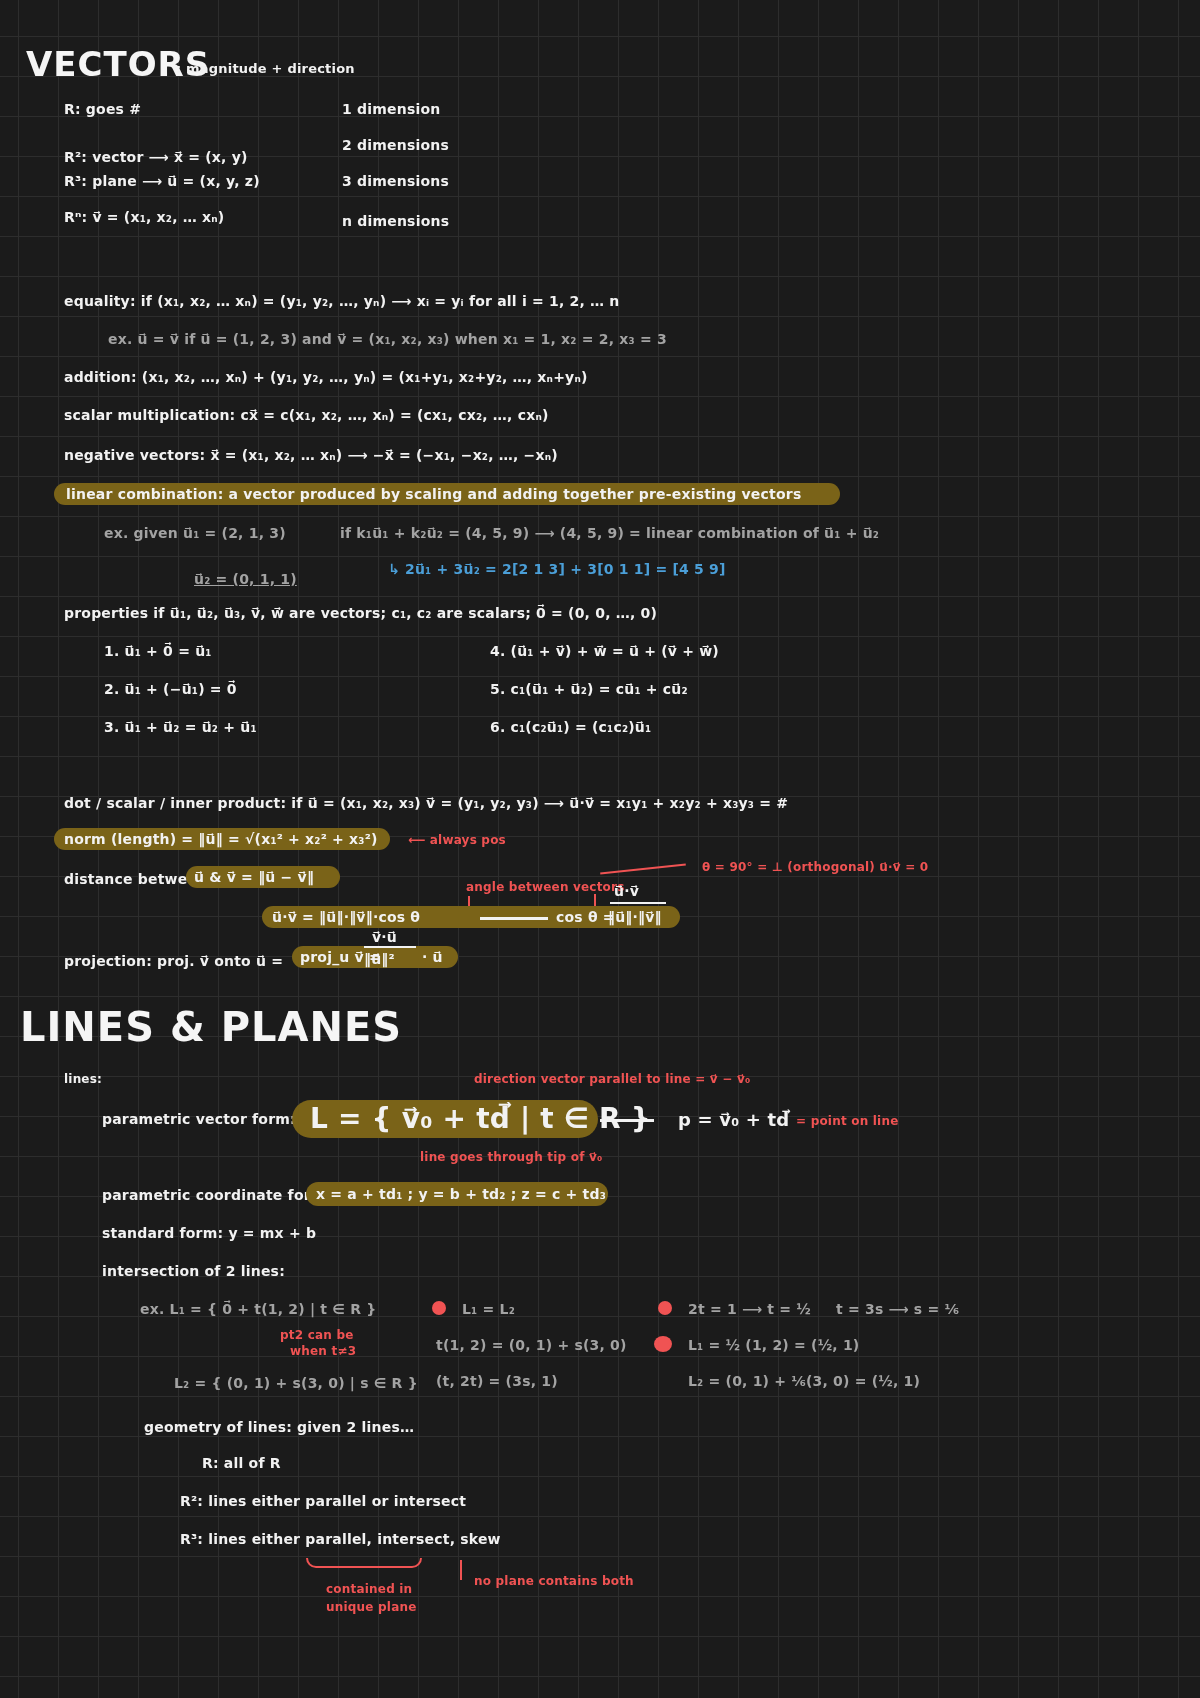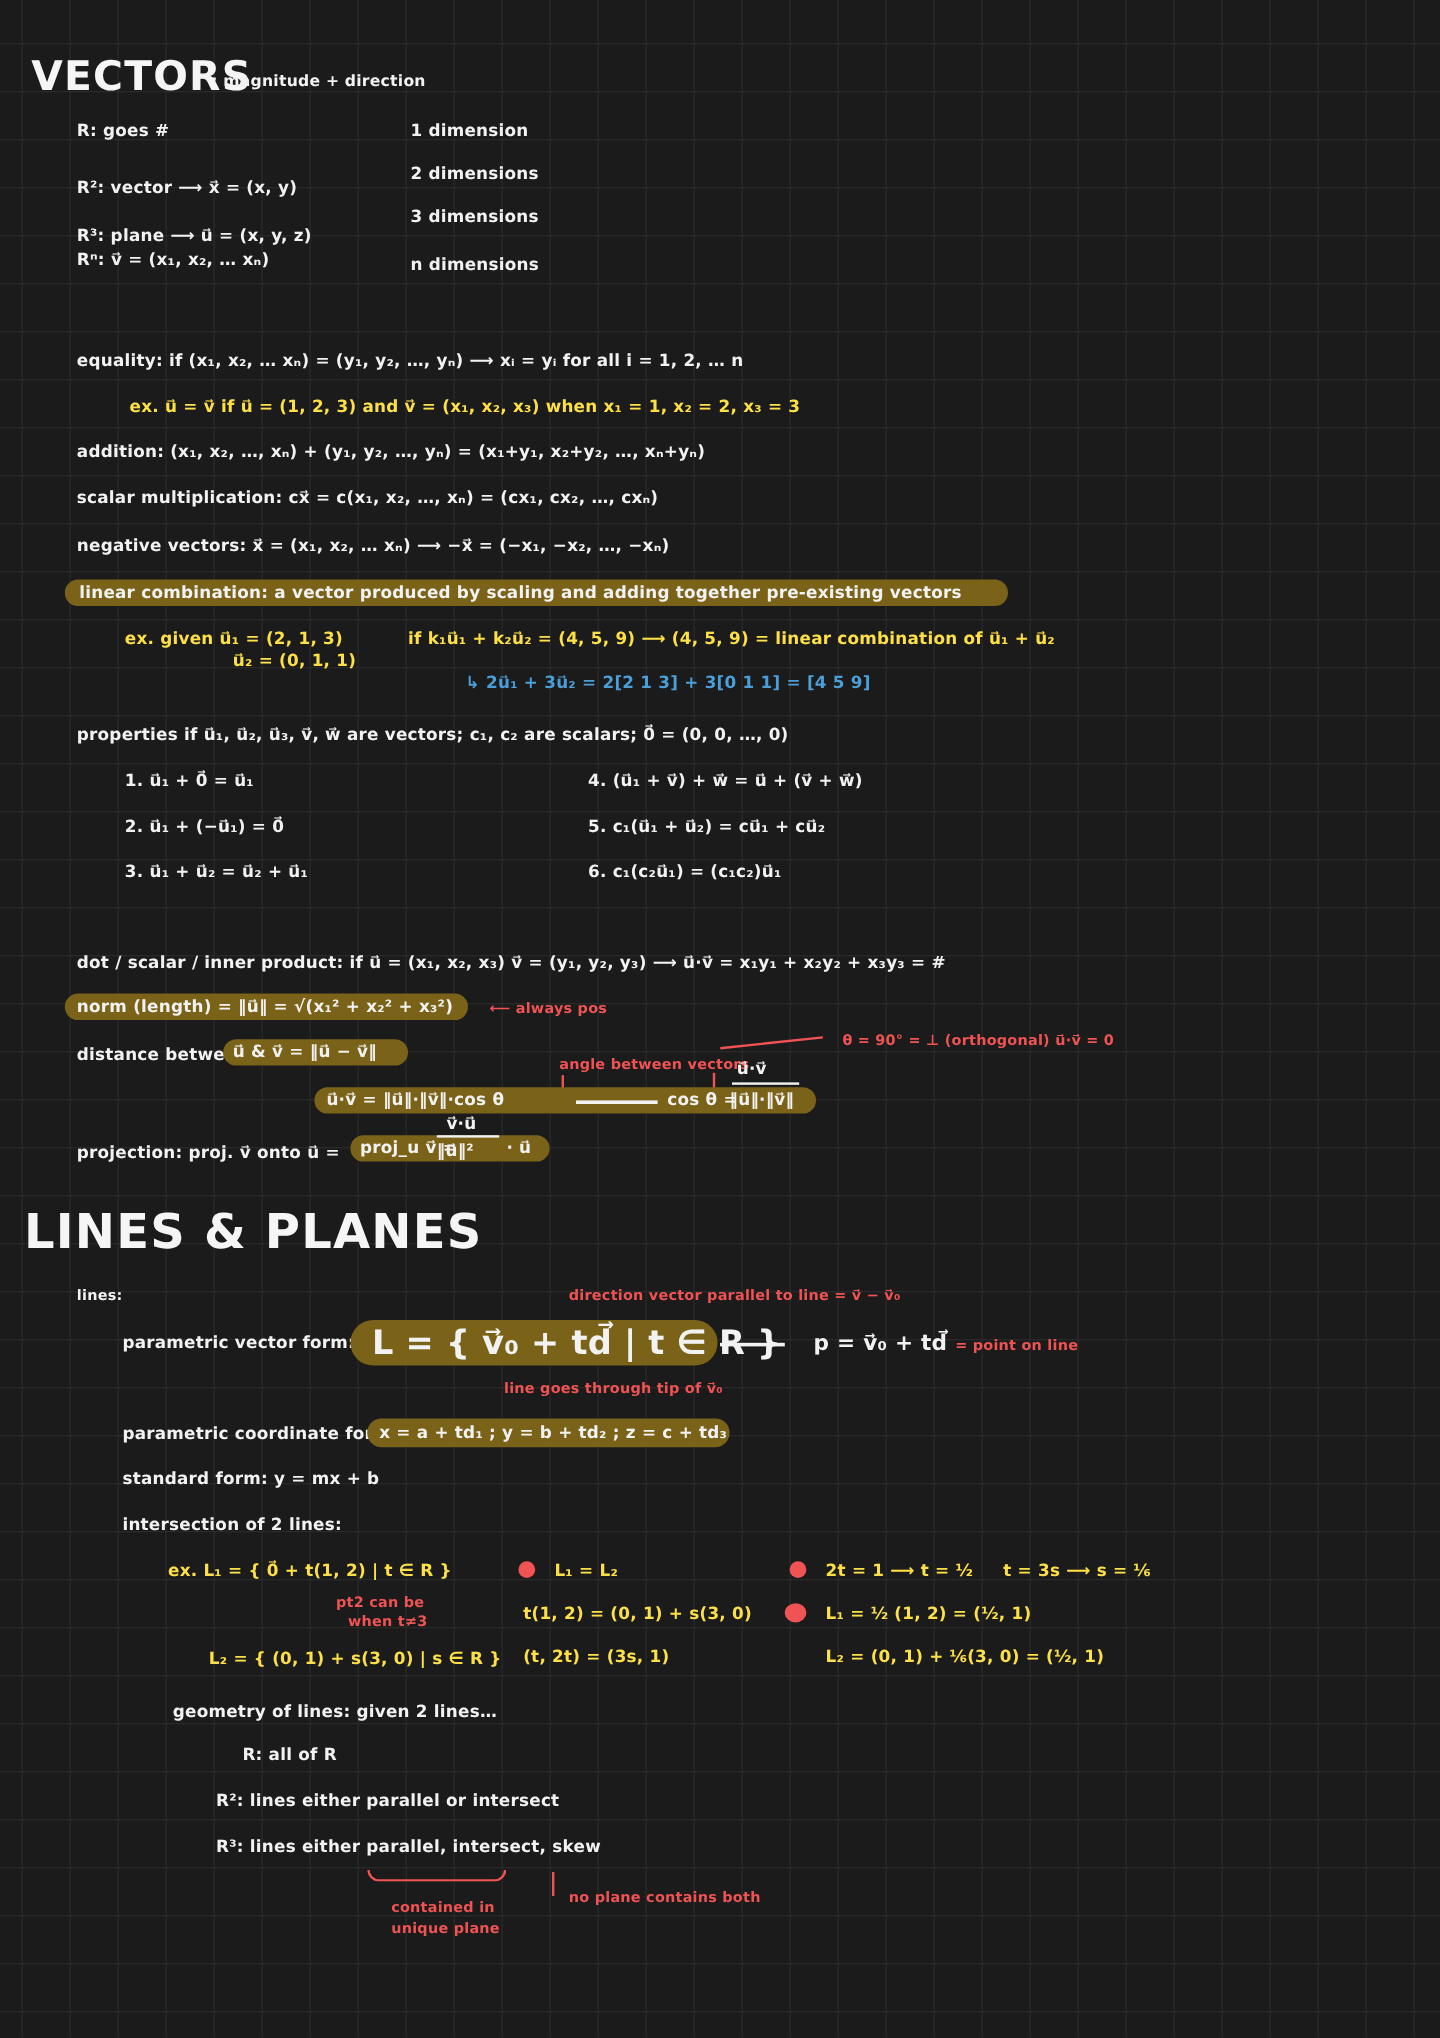--- a/index.html
+++ b/index.html
@@ -9,21 +9,21 @@
     background-image:
       linear-gradient(to right,#2d2d2d 1px,transparent 1px),
       linear-gradient(to bottom,#2d2d2d 1px,transparent 1px);
     background-size:40px 40px;
     background-position:18px 36px;
     font-family:"DejaVu Sans",sans-serif;
     color:#f2f2f2;
   }
   .t{position:absolute;white-space:nowrap;font-size:14px;line-height:18px;font-weight:bold;letter-spacing:0.2px;}
   .w{color:#f2f2f2;}
-  .g{color:#fde047;}
+  .g{color:#a3a3a3;}
   .b{color:#4b9fd8;}
   .r{color:#f05353;font-size:12px;}
   .h1{font-size:34px;line-height:40px;font-family:"DejaVu Sans",sans-serif;font-weight:bold;color:#f5f5f5;letter-spacing:1px;}
   .sub{font-size:13px;}
   .hl{position:absolute;background:#7a6318;border-radius:12px;}
   .arrow{position:absolute;height:3px;background:#f2f2f2;}
   .arrow.red{background:#f05353;height:2px;}
   .dot{position:absolute;width:14px;height:14px;border-radius:50%;background:#f05353;}
   .brace{position:absolute;border:2px solid #f05353;border-top:none;border-radius:0 0 10px 10px;height:8px;}
   .big{font-size:22px;line-height:28px;}
@@ -32,36 +32,36 @@
 </head>
 <body>
 
 <div class="t h1" style="left:26px;top:44px;">VECTORS</div>
 <div class="t sub w" style="left:176px;top:60px;">: magnitude + direction</div>
 
 <div class="t w" style="left:64px;top:100px;">R: goes #</div>
 <div class="t w" style="left:342px;top:100px;">1 dimension</div>
 <div class="t w" style="left:64px;top:136px;margin-top:12px;">R²: vector ⟶ x⃗ = (x, y)</div>
 <div class="t w" style="left:342px;top:136px;">2 dimensions</div>
-<div class="t w" style="left:64px;top:172px;margin-top:16px;">R³: plane ⟶ u⃗ = (x, y, z)</div>
+<div class="t w" style="left:64px;top:172px;">R³: plane ⟶ u⃗ = (x, y, z)</div>
 <div class="t w" style="left:342px;top:172px;">3 dimensions</div>
 <div class="t w" style="left:64px;top:208px;">Rⁿ: v⃗ = (x₁, x₂, … xₙ)</div>
 <div class="t w" style="left:342px;top:212px;">n dimensions</div>
 
 <div class="t w" style="left:64px;top:292px;">equality: if (x₁, x₂, … xₙ) = (y₁, y₂, …, yₙ) ⟶ xᵢ = yᵢ  for all i = 1, 2, … n</div>
 <div class="t g" style="left:108px;top:330px;">ex. u⃗ = v⃗ if u⃗ = (1, 2, 3) and v⃗ = (x₁, x₂, x₃) when x₁ = 1, x₂ = 2, x₃ = 3</div>
 <div class="t w" style="left:64px;top:368px;">addition: (x₁, x₂, …, xₙ) + (y₁, y₂, …, yₙ) = (x₁+y₁, x₂+y₂, …, xₙ+yₙ)</div>
 <div class="t w" style="left:64px;top:406px;">scalar multiplication: cx⃗ = c(x₁, x₂, …, xₙ) = (cx₁, cx₂, …, cxₙ)</div>
 <div class="t w" style="left:64px;top:446px;">negative vectors: x⃗ = (x₁, x₂, … xₙ) ⟶ −x⃗ = (−x₁, −x₂, …, −xₙ)</div>
 
 <div class="hl" style="left:54px;top:483px;width:786px;height:22px;"></div>
 <div class="t w" style="left:66px;top:485px;">linear combination: a vector produced by scaling and adding together pre-existing vectors</div>
 
 <div class="t g" style="left:104px;top:524px;">ex. given  u⃗₁ = (2, 1, 3)</div>
-<div class="t g" style="left:194px;top:542px;">u⃗₂ = (0, 1, 1)</div>
+<div class="t g" style="left:194px;top:570px;text-decoration:underline;">u⃗₂ = (0, 1, 1)</div>
 <div class="t g" style="left:340px;top:524px;">if k₁u⃗₁ + k₂u⃗₂ = (4, 5, 9) ⟶ (4, 5, 9) = linear combination of u⃗₁ + u⃗₂</div>
 <div class="t b" style="left:388px;top:560px;">↳ 2u⃗₁ + 3u⃗₂ = 2[2 1 3] + 3[0 1 1] = [4 5 9]</div>
 
 <div class="t w" style="left:64px;top:604px;">properties if u⃗₁, u⃗₂, u⃗₃, v⃗, w⃗ are vectors; c₁, c₂ are scalars; 0⃗ = (0, 0, …, 0)</div>
 <div class="t w" style="left:104px;top:642px;">1. u⃗₁ + 0⃗ = u⃗₁</div>
 <div class="t w" style="left:104px;top:680px;">2. u⃗₁ + (−u⃗₁) = 0⃗</div>
 <div class="t w" style="left:104px;top:718px;">3. u⃗₁ + u⃗₂ = u⃗₂ + u⃗₁</div>
 <div class="t w" style="left:490px;top:642px;">4. (u⃗₁ + v⃗) + w⃗ = u⃗ + (v⃗ + w⃗)</div>
 <div class="t w" style="left:490px;top:680px;">5. c₁(u⃗₁ + u⃗₂) = cu⃗₁ + cu⃗₂</div>
 <div class="t w" style="left:490px;top:718px;">6. c₁(c₂u⃗₁) = (c₁c₂)u⃗₁</div>

